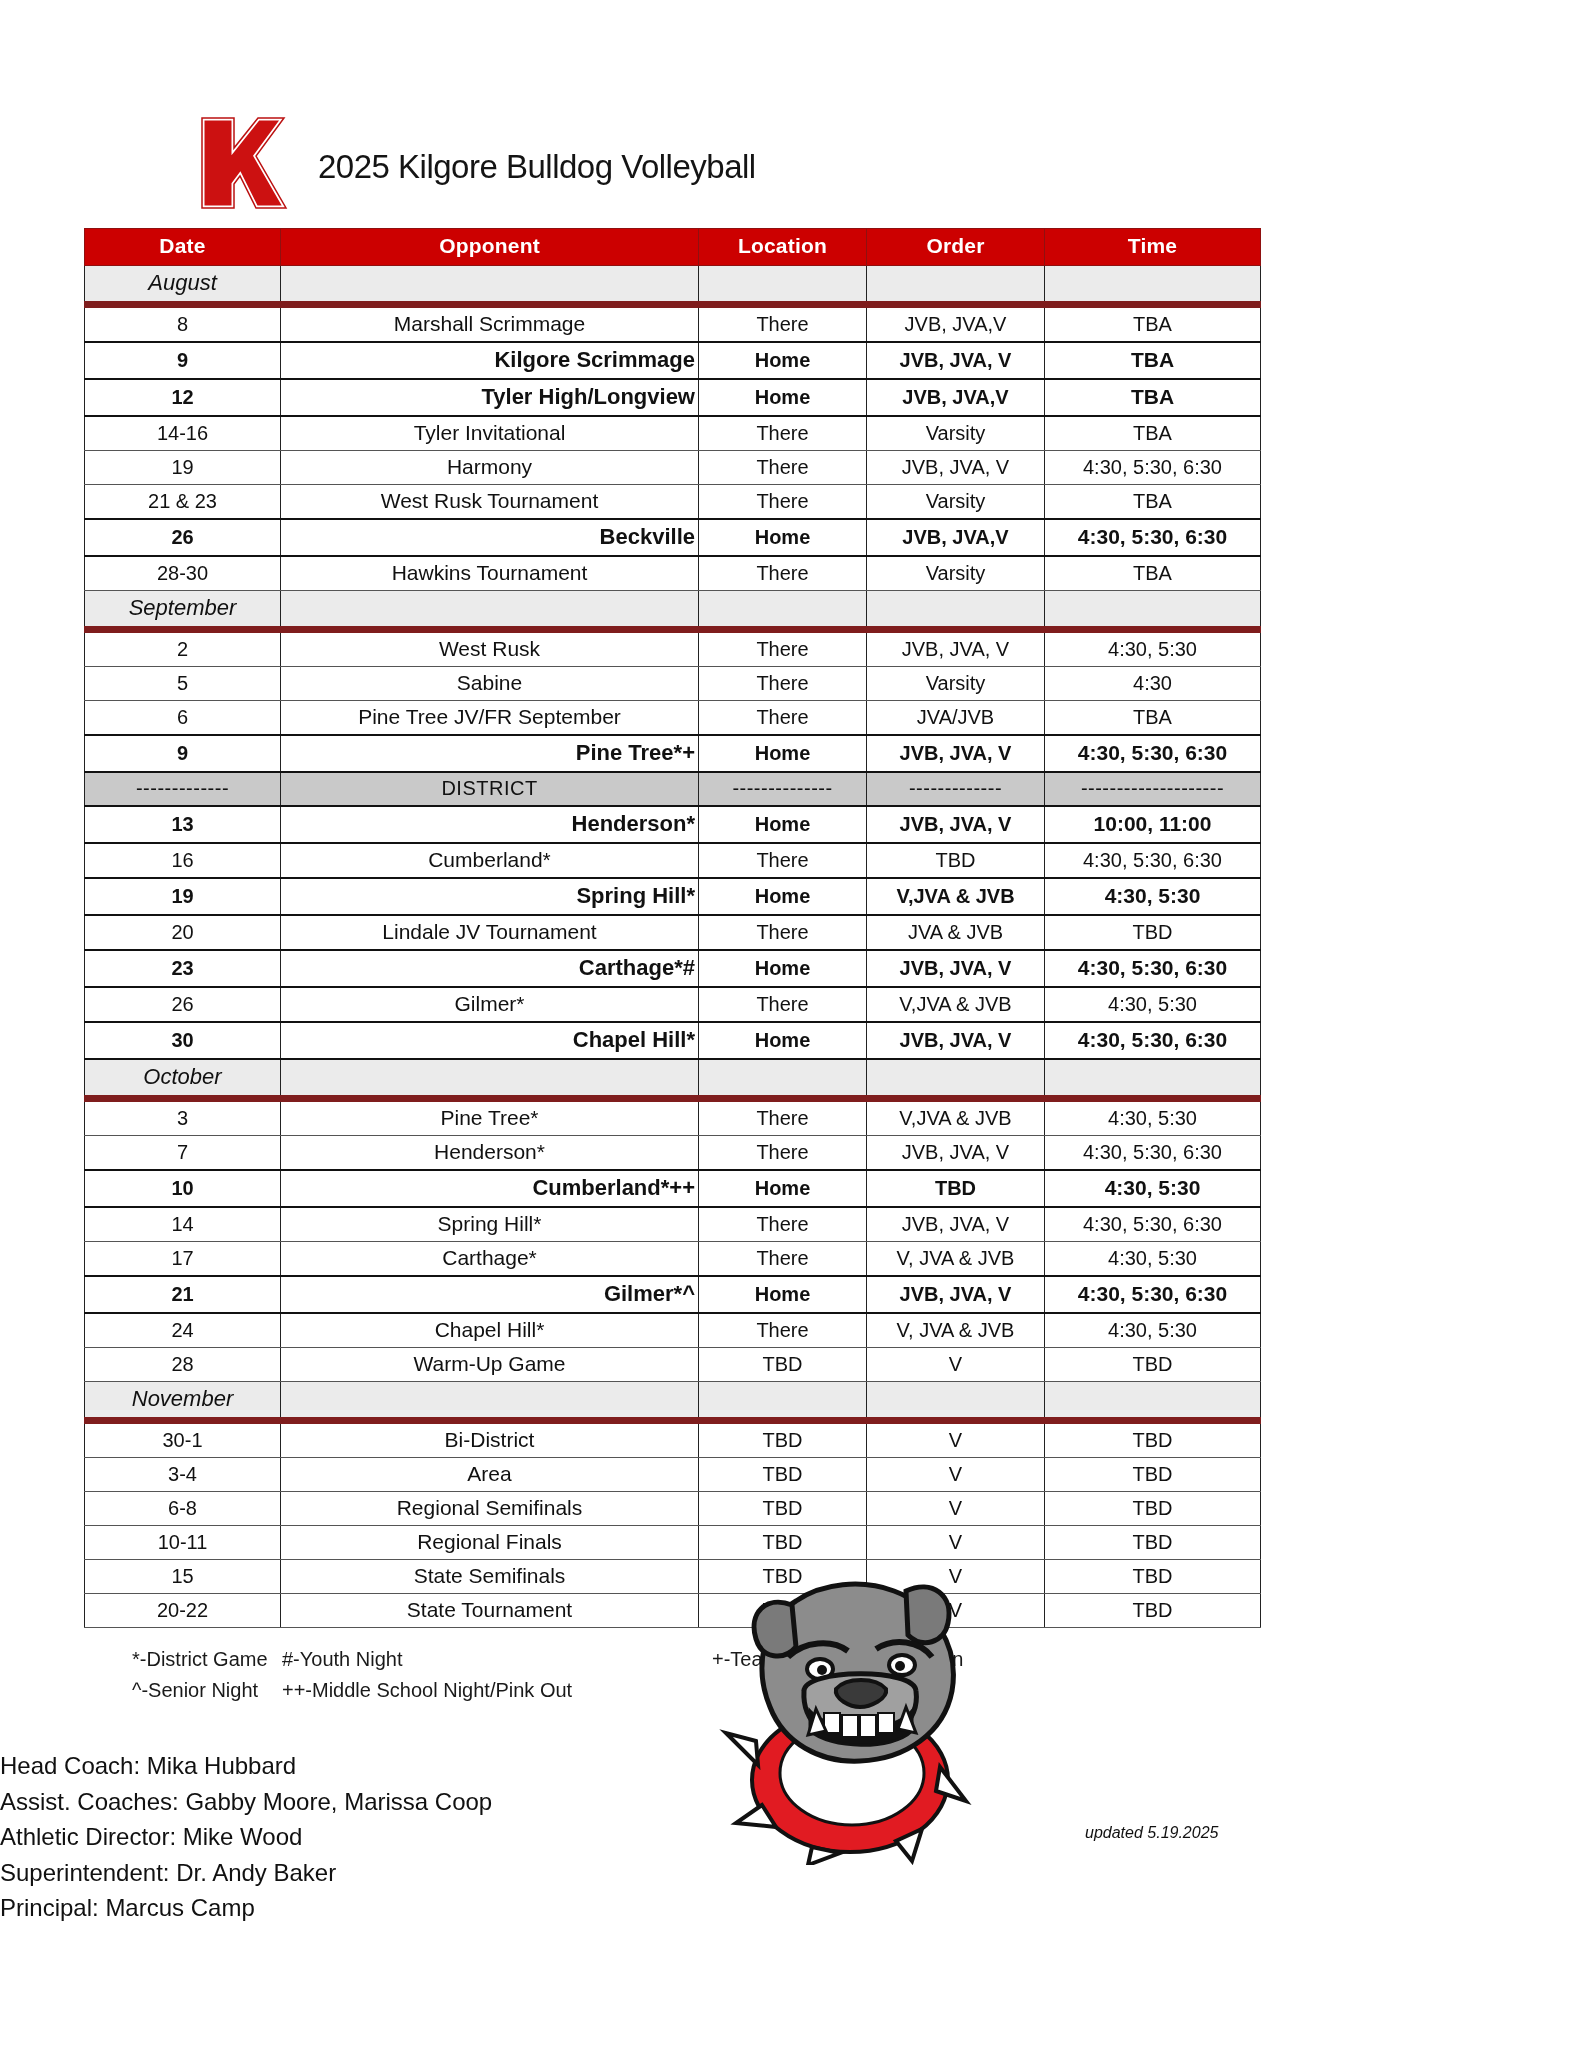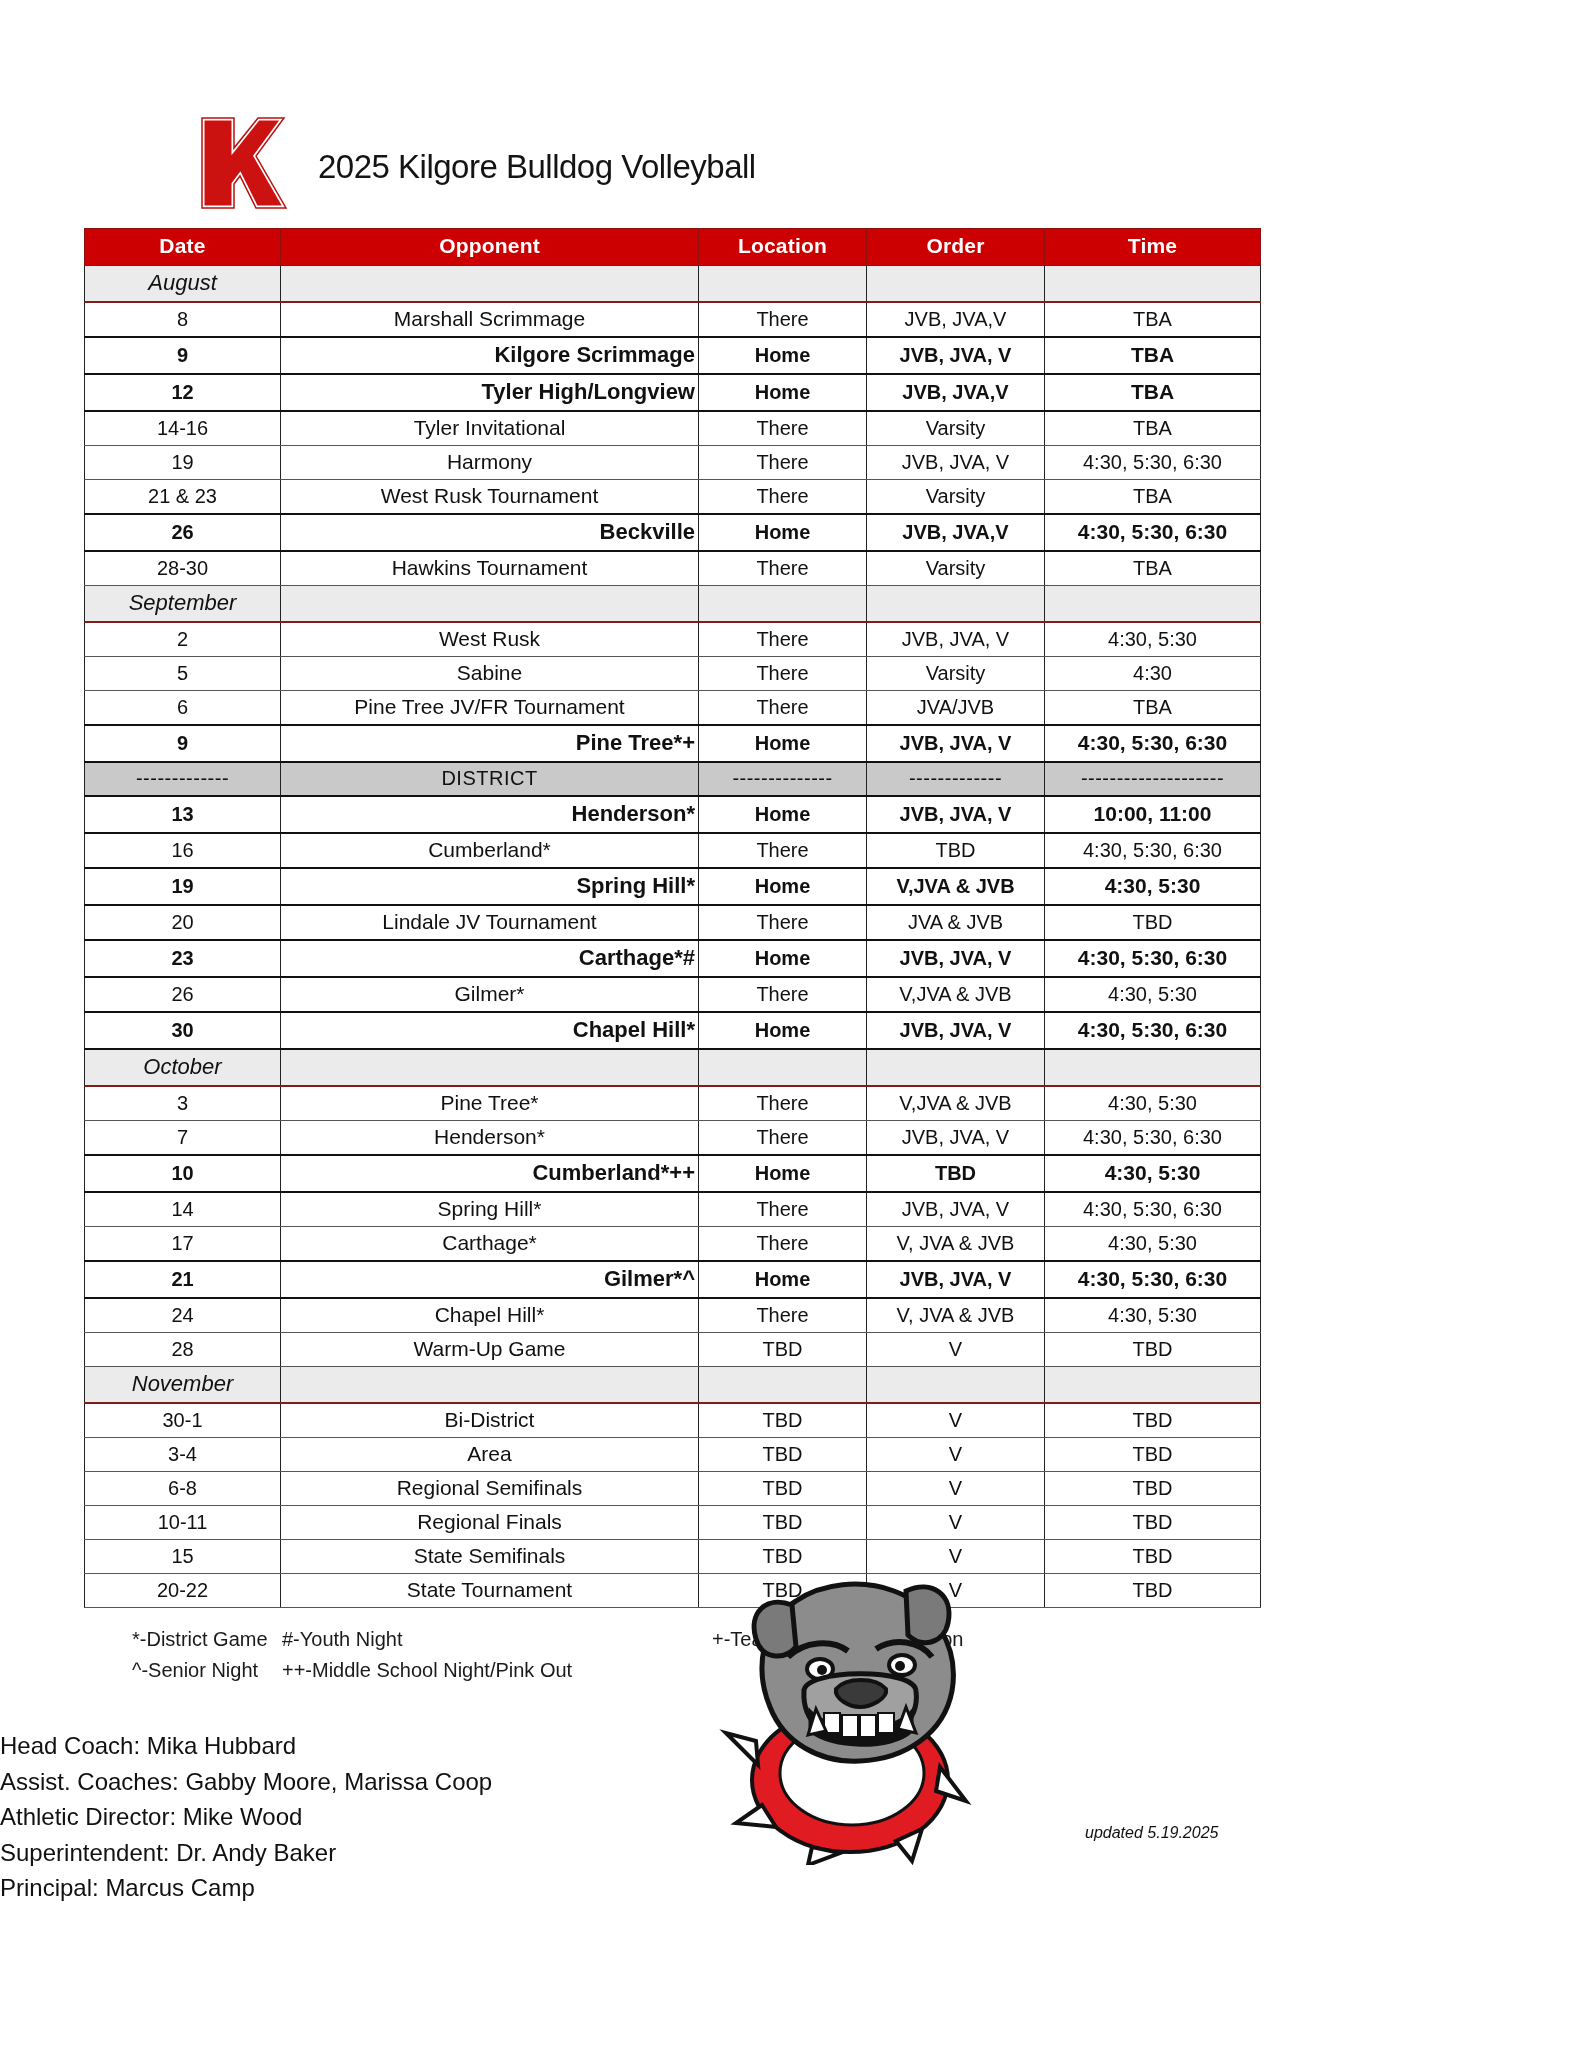--- a/index.html
+++ b/index.html
@@ -77,21 +77,21 @@
     padding: 4px 3px 5px 3px;
     vertical-align: middle;
     height: 22px;
     white-space: nowrap;
     overflow: hidden;
   }
 
   tr.month-row td {
     background: #ebebeb;
     border-top: 1px solid #333;
-    border-bottom: 2px solid #7f1d1d;
+    border-bottom: 7px solid #7f1d1d;
     text-align: center;
   }
   tr.month-row td.date-cell {
     font-style: italic;
     font-size: 22px;
     color: #111;
   }
 
   tr.district-row td {
     background: #c9c9c9;
@@ -273,21 +273,21 @@
         </tr>
         <tr class="game-row">
           <td class="date-cell">5</td>
           <td class="opp-cell">Sabine</td>
           <td class="loc-cell">There</td>
           <td class="order-cell">Varsity</td>
           <td class="time-cell">4:30</td>
         </tr>
         <tr class="game-row">
           <td class="date-cell">6</td>
-          <td class="opp-cell">Pine Tree JV/FR Tournament</td>
+          <td class="opp-cell">Pine Tree JV/FR September</td>
           <td class="loc-cell">There</td>
           <td class="order-cell">JVA/JVB</td>
           <td class="time-cell">TBA</td>
         </tr>
         <tr class="bold-row">
           <td class="date-cell">9</td>
           <td class="opp-cell">Pine Tree*+</td>
           <td class="loc-cell">Home</td>
           <td class="order-cell">JVB, JVA, V</td>
           <td class="time-cell">4:30, 5:30, 6:30</td>

